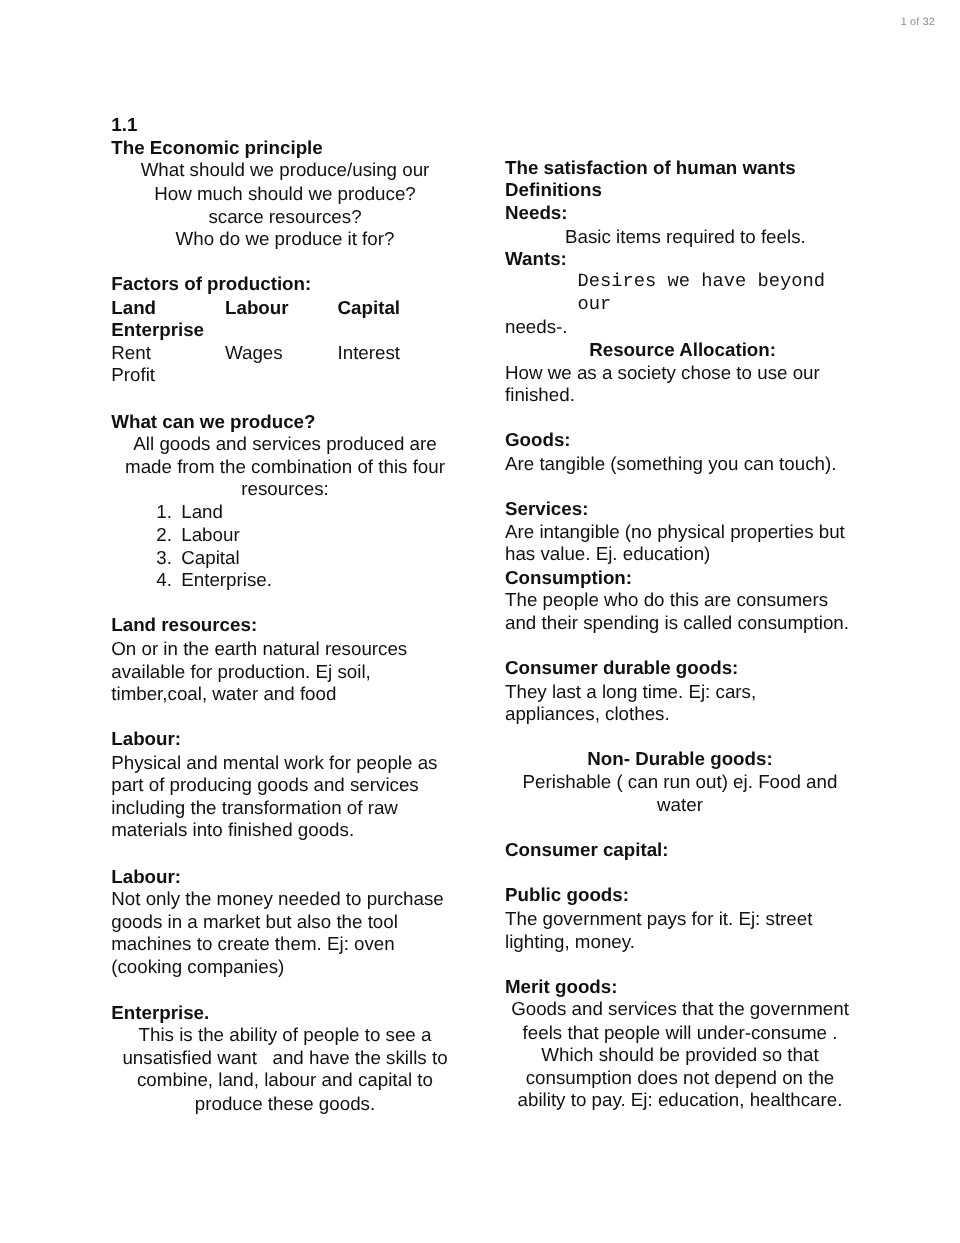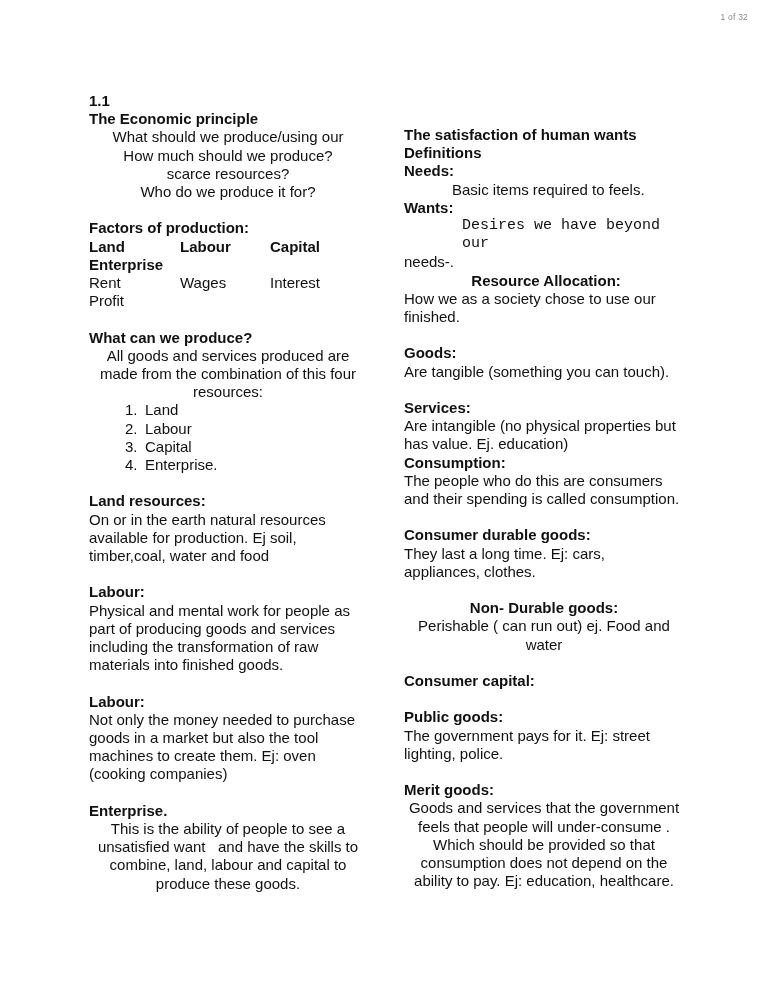--- a/index.html
+++ b/index.html
@@ -195,21 +195,21 @@
     <div class="para b line">Non- Durable goods:</div>
     <div class="para line">Perishable ( can run out) ej. Food and water</div>
 
     <div class="gap"></div>
 
     <div class="para b">Consumer capital:</div>
 
     <div class="gap"></div>
 
     <div class="para b">Public goods:</div>
-    <div class="para">The government pays for it. Ej: street lighting, police.</div>
+    <div class="para">The government pays for it. Ej: street lighting, money.</div>
 
     <div class="gap"></div>
 
     <div class="para b">Merit goods:</div>
     <div class="para line">Goods and services that the government feels that people will under-consume . Which should be provided so that consumption does not depend on the ability to pay. Ej: education, healthcare.</div>
 
   </div>
 
 </div>
 

